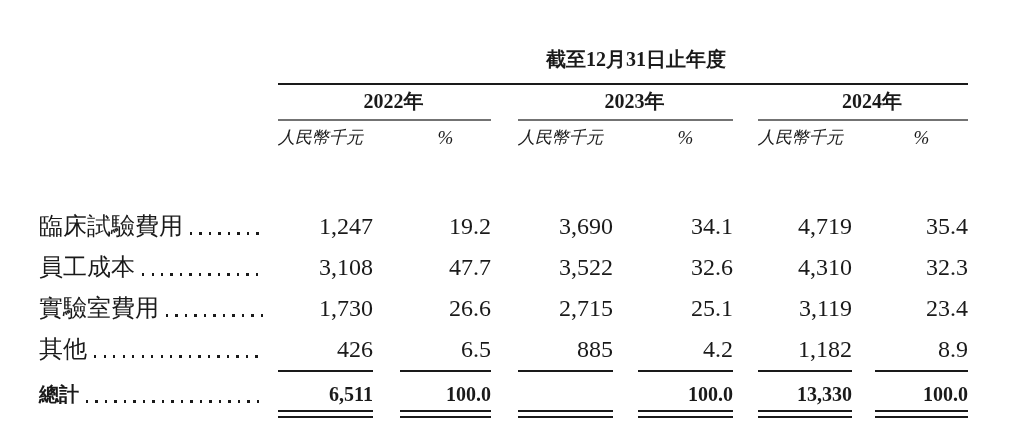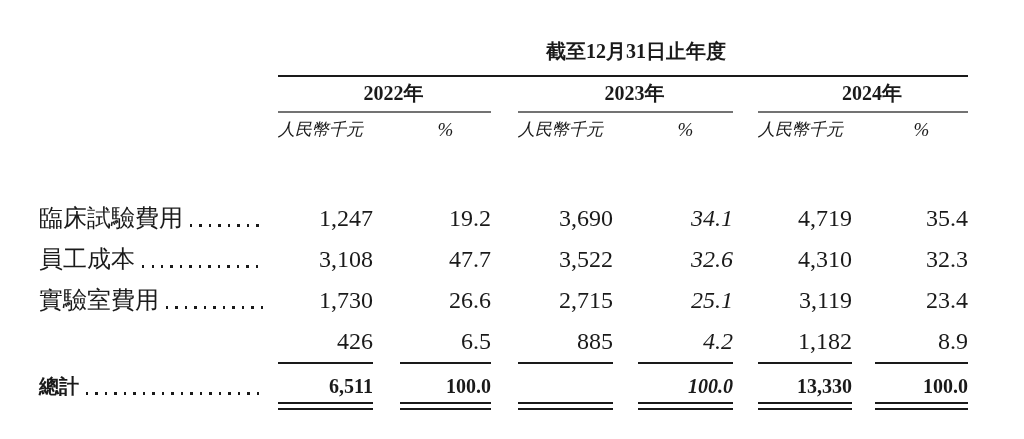--- a/index.html
+++ b/index.html
@@ -12,33 +12,33 @@
     width: 1024px;
     height: 439px;
     background: #ffffff;
     font-family: "Liberation Serif", "DejaVu Serif", serif;
     color: #1a1a1a;
     overflow: hidden;
   }
   .table {
     position: absolute;
     left: 39px;
-    top: 8px;
+    top: 16px;
     width: 929px;
   }
   .grid {
     display: grid;
     grid-template-columns: 239px 95px 27px 91px 27px 95px 25px 95px 25px 94px 23px 93px;
   }
   
   .lbl  { grid-column: 1; }
   .cA1  { grid-column: 2; }
   .cP1  { grid-column: 4; }
   .cA2  { grid-column: 6; }
-  .cP2  { grid-column: 8; font-style: italic; }
+  .cP2  { grid-column: 8; }
   .cA3  { grid-column: 10; }
   .cP3  { grid-column: 12; }
   .grp1 { grid-column: 2 / 5; }
   .grp2 { grid-column: 6 / 9; }
   .grp3 { grid-column: 10 / 13; }
   .span-all { grid-column: 2 / 13; }
 
   .title-row {
     margin-top: 33px;
     height: 21px;
@@ -184,20 +184,24 @@
       </div>
       <div class="num cA1">1,730</div>
       <div class="num cP1">26.6</div>
       <div class="num cA2">2,715</div>
       <div class="num cP2">25.1</div>
       <div class="num cA3">3,119</div>
       <div class="num cP3">23.4</div>
     </div>
 
     <div class="grid data-row">
+      <div class="label-cell lbl">
+        <span>其他</span>
+        <span class="leader"></span>
+      </div>
       <div class="num cA1">426</div>
       <div class="num cP1">6.5</div>
       <div class="num cA2">885</div>
       <div class="num cP2">4.2</div>
       <div class="num cA3">1,182</div>
       <div class="num cP3">8.9</div>
     </div>
 
     <div class="grid rule-row">
       <div class="rule-single cA1"></div>

